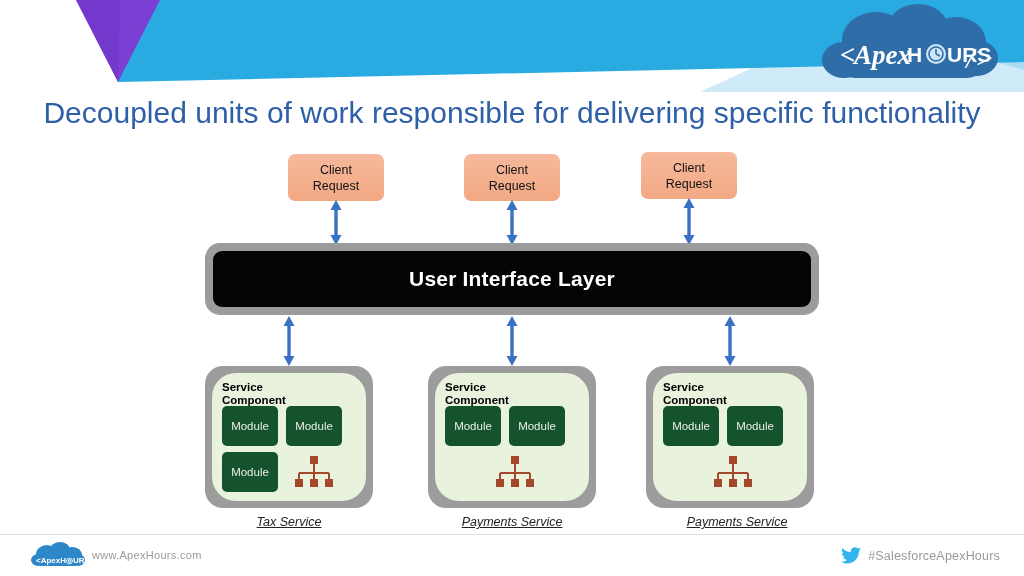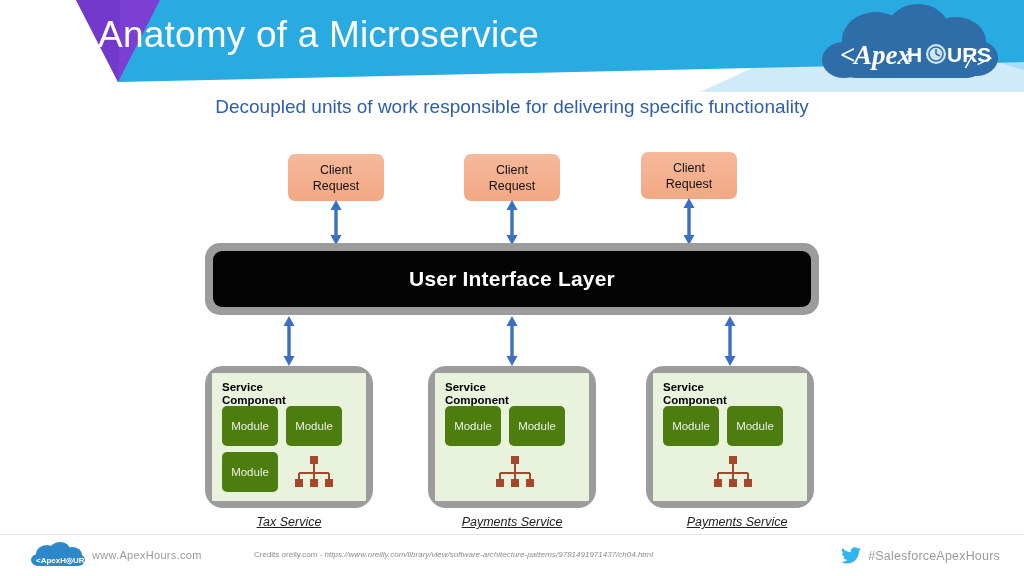--- a/index.html
+++ b/index.html
@@ -41,21 +41,21 @@
     width: 190px; height: 88px;
     z-index: 7;
   }
 
   
   .subtitle {
     position: absolute;
     left: 0; top: 96px;
     width: 1024px;
     text-align: center;
-    font-size: 19px;
+    font-size: 30px;
     font-weight: 400;
     color: #2E5FA8;
     white-space: nowrap;
   }
 
   
   .diagram { position: absolute; left: 0; top: 8px; width: 1024px; height: 576px; }
 
   .client-box {
     position: absolute;
@@ -97,41 +97,41 @@
     top: 358px;
     width: 168px; height: 142px;
     background: #9C9C9C;
     border-radius: 18px;
     padding: 7px;
   }
   .service-inner {
     position: relative;
     width: 100%; height: 100%;
     background: #E8F2DC;
-    border-radius: 1px;
+    border-radius: 24px;
     padding: 8px 9px 6px 10px;
   }
   .service-comp-label {
     font-size: 11.5px;
     font-weight: bold;
     color: #000000;
     line-height: 13px;
     margin-bottom: 1px;
   }
   .modules-grid {
     position: absolute;
     left: 10px; top: 33px;
     width: 140px;
     display: flex;
     flex-wrap: wrap;
     gap: 6px 8px;
   }
   .module-box {
     width: 56px; height: 40px;
-    background: #4d7c0f;
+    background: #14532d;
     border-radius: 5px;
     color: #E9EFE2;
     font-size: 11.5px;
     line-height: 14px;
     display: flex; align-items: center; justify-content: center;
     text-align: center;
     padding: 0 2px;
     word-break: break-all;
   }
   .tree-slot {
@@ -208,21 +208,20 @@
       <polygon points="1024,0 1024,92 700,92 900,0" fill="#CFEAF9"></polygon>
       <polygon points="1024,0 1024,70 790,0" fill="#A8DCF5"></polygon>
 
       <polygon points="98,0 1024,0 1024,62 118,82" fill="#29ABE2"></polygon>
 
       <polygon points="76,0 160,0 118,82" fill="#7B3FD4"></polygon>
 
       <polygon points="76,0 120,0 118,82" fill="#6B35C4" opacity="0.55"></polygon>
     </svg>
 
-    <div class="slide-title">Anatomy of a Microservice</div>
 
     <svg class="logo-header" viewBox="0 0 190 88">
       <g>
         <ellipse cx="62" cy="38" rx="34" ry="28" fill="#2E6DA8"></ellipse>
         <ellipse cx="104" cy="26" rx="30" ry="24" fill="#2E6DA8"></ellipse>
         <ellipse cx="142" cy="40" rx="30" ry="25" fill="#2E6DA8"></ellipse>
         <rect x="22" y="38" width="150" height="38" rx="19" fill="#2E6DA8"></rect>
         <ellipse cx="30" cy="58" rx="22" ry="18" fill="#2E6DA8"></ellipse>
         <ellipse cx="162" cy="56" rx="22" ry="18" fill="#2E6DA8"></ellipse>
       </g>
@@ -383,25 +382,20 @@
         <ellipse cx="19" cy="12" rx="11" ry="9" fill="#2E87C8"></ellipse>
         <ellipse cx="32" cy="8" rx="10" ry="8" fill="#2E87C8"></ellipse>
         <ellipse cx="44" cy="13" rx="10" ry="8" fill="#2E87C8"></ellipse>
         <rect x="7" y="12" width="46" height="12" rx="6" fill="#2E87C8"></rect>
         <ellipse cx="10" cy="18" rx="7" ry="6" fill="#2E87C8"></ellipse>
         <ellipse cx="50" cy="18" rx="7" ry="6" fill="#2E87C8"></ellipse>
       </g>
       <text x="8" y="21" font-family="'Liberation Sans', sans-serif" font-size="8" font-weight="bold" fill="#ffffff">&lt;ApexH◎URS/&gt;</text>
     </svg>
     <div class="footer-site">www.ApexHours.com</div>
-    <div class="footer-credits">
-      <span>Credits  oreily.com</span>
-      <span>-</span>
-      <span class="url">https://www.oreilly.com/library/view/software-architecture-patterns/9781491971437/ch04.html</span>
-    </div>
     <div class="footer-twitter">
       <svg width="20" height="17" viewBox="0 0 24 20">
         <path d="M24 2.4c-.9.4-1.8.7-2.8.8 1-.6 1.8-1.6 2.2-2.7-1 .6-2 1-3.1 1.2A4.9 4.9 0 0 0 16.6 0c-2.7 0-4.9 2.2-4.9 4.9 0 .4 0 .8.1 1.1C7.7 5.8 4.1 3.9 1.7 1 1.2 1.7 1 2.5 1 3.4c0 1.7.9 3.2 2.2 4.1-.8 0-1.6-.2-2.2-.6v.1c0 2.4 1.7 4.4 3.9 4.8-.4.1-.8.2-1.3.2-.3 0-.6 0-.9-.1.6 2 2.4 3.4 4.6 3.4-1.7 1.3-3.8 2.1-6.1 2.1H0c2.2 1.4 4.8 2.2 7.5 2.2 9.1 0 14-7.5 14-14v-.6c1-.7 1.8-1.6 2.5-2.6z" fill="#32B4ED"></path>
       </svg>
       <span class="footer-hash">#SalesforceApexHours</span>
     </div>
   </div>
 
 </div>
 

